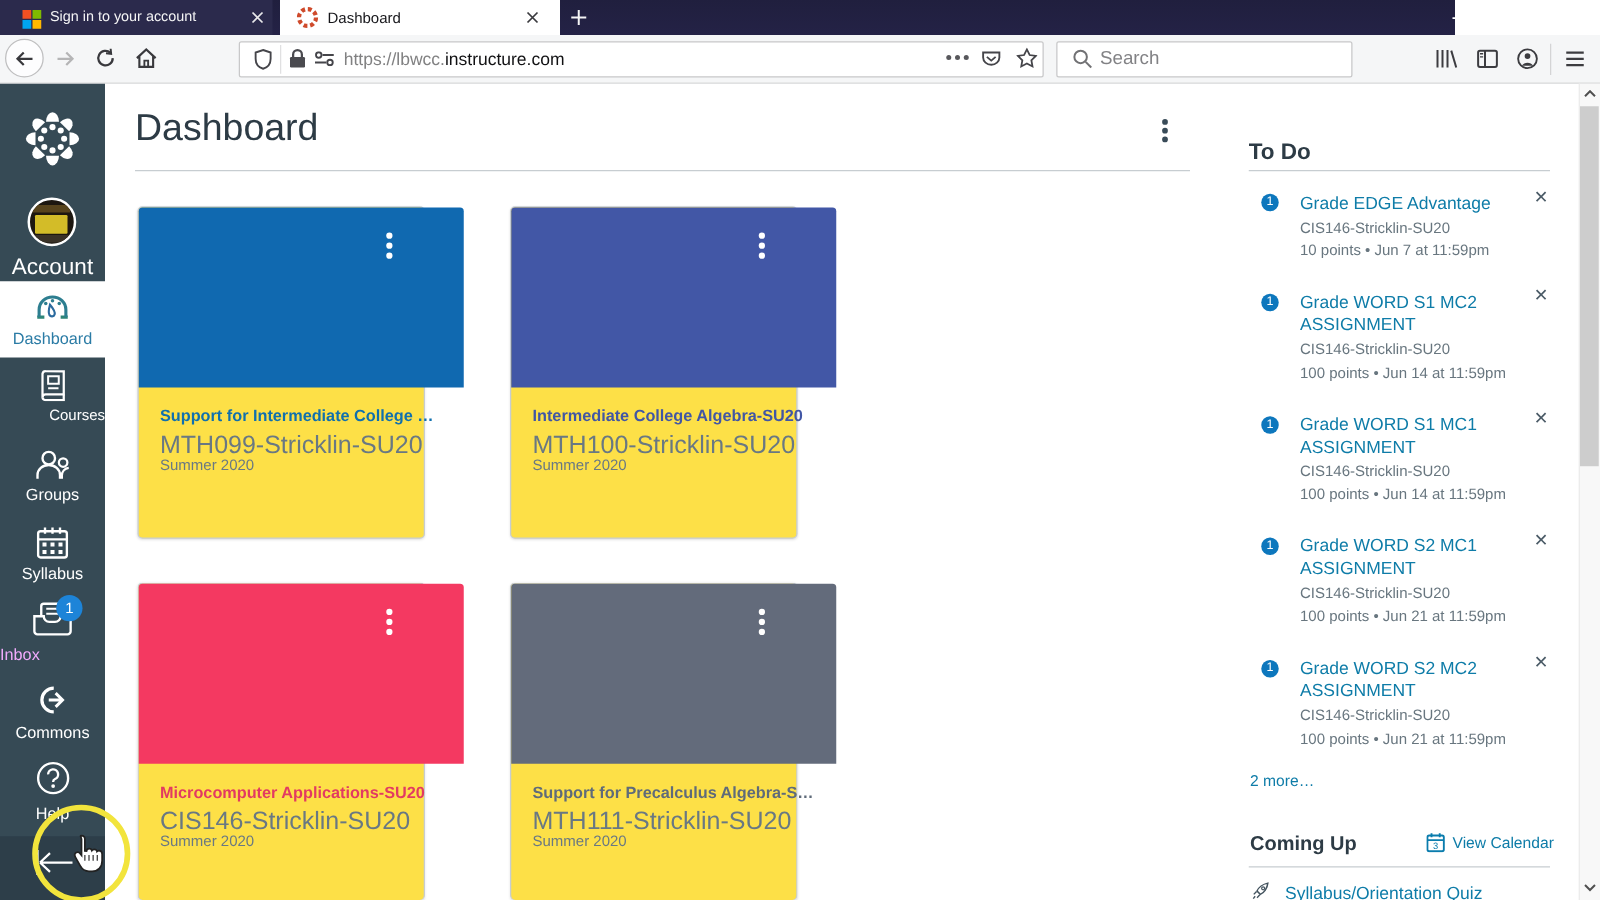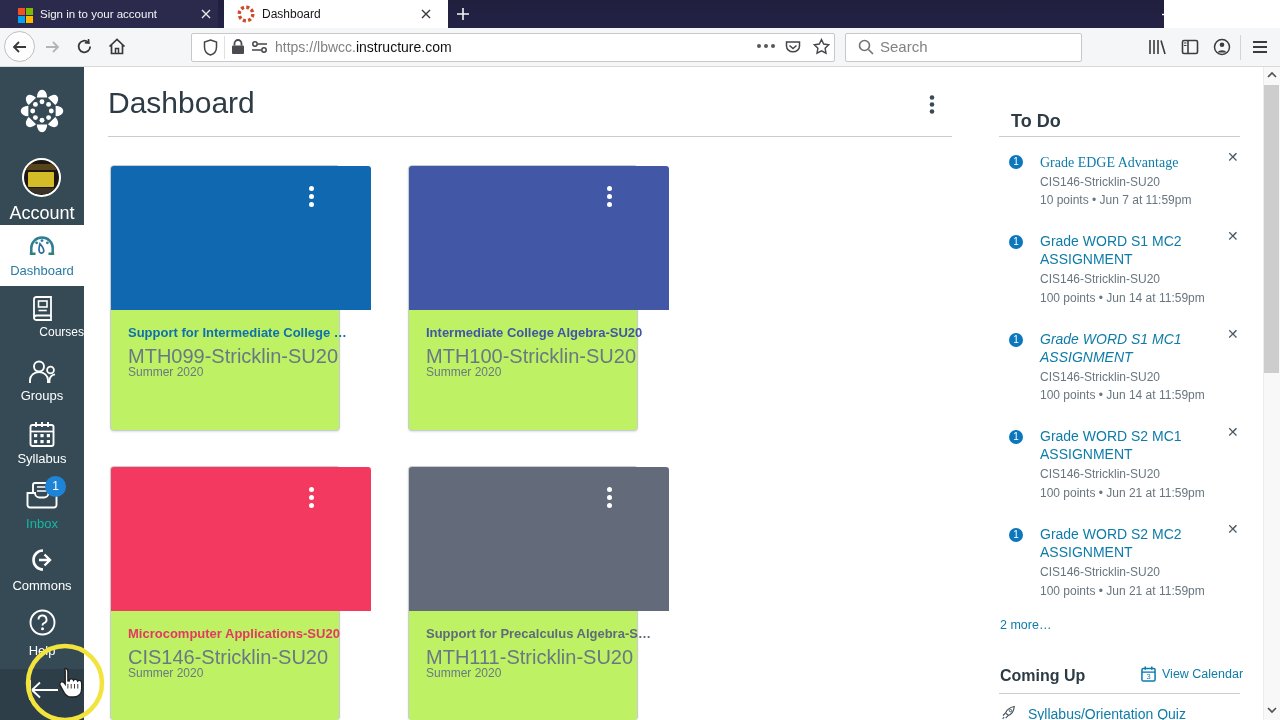--- a/index.html
+++ b/index.html
@@ -1,20 +1,20 @@
 <!DOCTYPE html>
 <html><head>
 <meta charset="utf-8">
 <style>
   * { margin:0; padding:0; box-sizing:border-box; }
   html,body { width:1280px; height:720px; overflow:hidden; }
   body { font-family:"Liberation Sans", sans-serif; }
   #screen { position:relative; width:1280px; height:720px; background:#fff; overflow:hidden; }
   .abs { position:absolute; }
-  .card { width:230px; height:266px; border:1px solid #c7cdd1; border-radius:4px; background:#bef264; box-shadow:0 1px 2px rgba(0,0,0,.12); }
+  .card { width:230px; height:266px; border:1px solid #c7cdd1; border-radius:4px; background:#fde047; box-shadow:0 1px 2px rgba(0,0,0,.12); }
   .chead { position:absolute; left:0; top:0; width:260px; height:144px; border-radius:3px 3px 0 0; }
   .kebab { position:absolute; right:25px; top:20px; }
   .kebab i { display:block; width:5px; height:5px; border-radius:50%; background:#fff; margin:0 0 3px 0; }
   .ctitle { position:absolute; left:17px; top:159px; width:232px; font-size:13px; font-weight:bold; line-height:16px; white-space:nowrap; overflow:hidden; }
   .csub { position:absolute; left:17px; top:179px; font-size:20px; color:#697883; }
   .cterm { position:absolute; left:17px; top:199px; font-size:12px; color:#697883; }
   .badge { width:14px; height:14px; border-radius:50%; background:#0d77bd; color:#fff; font-size:10px; text-align:center; line-height:14px; }
   .tlink { font-size:14px; line-height:17.5px; color:#0e7ca8; }
   .tsub { font-size:12px; color:#68767f; }
   .tx { font-size:14px; color:#4a5a66; }
@@ -212,21 +212,21 @@
       </g>
     </svg>
     <div class="abs" style="left:0;top:384px;width:84px;text-align:center;font-size:13px;color:#fff;">Syllabus</div>
 
     <svg class="abs" style="left:26px;top:412px;" width="32" height="33" viewBox="0 0 32 33">
       <path d="M7 14 L7 6 a2 2 0 0 1 2 -2 H24 a2 2 0 0 1 2 2 V14" fill="none" stroke="#fff" stroke-width="1.9"></path>
       <path d="M1.5 14 H9 c0 2.5 2 4.5 4.5 4.5 H18 c2.5 0 4.5 -2 4.5 -4.5 H30.5 V26 a2.5 2.5 0 0 1 -2.5 2.5 H4 A2.5 2.5 0 0 1 1.5 26 Z" fill="none" stroke="#fff" stroke-width="1.9"></path>
       <path d="M11 8 H21 M11 12 H21" stroke="#fff" stroke-width="1.7"></path>
     </svg>
     <div class="abs" style="left:45px;top:409px;width:21px;height:21px;border-radius:50%;background:#1d84d8;color:#fff;font-size:12px;text-align:center;line-height:21px;">1</div>
-    <div class="abs" style="left:0;top:449px;width:84px;text-align:center;font-size:13px;color:#14b8a6;">Inbox</div>
+    <div class="abs" style="left:0;top:449px;width:84px;text-align:left;font-size:13px;color:#f0abfc;">Inbox</div>
 
     <svg class="abs" style="left:29px;top:481px;" width="27" height="24" viewBox="0 0 27 24">
       <path d="M14 2.5 A9.5 9.5 0 1 0 14 21.5" fill="none" stroke="#fff" stroke-width="2.6"></path>
       <path d="M10 12 H20 M15.5 6.5 L21 12 L15.5 17.5" fill="none" stroke="#fff" stroke-width="2.4"></path>
     </svg>
     <div class="abs" style="left:0;top:511px;width:84px;text-align:center;font-size:13px;color:#fff;">Commons</div>
 
     <svg class="abs" style="left:29px;top:542px;" width="27" height="27" viewBox="0 0 27 27">
       <circle cx="13.5" cy="13.5" r="12" fill="none" stroke="#fff" stroke-width="1.9"></circle>
       <path d="M9.5 10.5 a4 4 0 1 1 5.5 3.7 c-1 .4 -1.5 1 -1.5 2.3" fill="none" stroke="#fff" stroke-width="1.9"></path>
@@ -287,37 +287,37 @@
     <div class="kebab">
         <i></i>
         <i></i>
         <i></i>
       </div>
     <div class="ctitle" style="color:#5f6b7a;">Support for Precalculus Algebra-S…</div>
     <div class="csub">MTH111-Stricklin-SU20</div>
     <div class="cterm">Summer 2020</div>
   </div>
 
-  <div class="abs" style="left:999px;top:111px;font-size:18px;font-weight:bold;color:#2d3b45;margin-left:12px;">To Do</div>
+  <div class="abs" style="left:999px;top:111px;font-size:18px;font-weight:bold;color:#2d3b45;">To Do</div>
   <div class="abs" style="left:999px;top:136px;width:241px;height:1px;background:#c7cdd1;"></div>
 
   <div class="abs badge" style="left:1009px;top:155px;">1</div>
-  <div class="abs tlink" style="left:1040px;top:154px;font-family:Liberation Serif, serif;">Grade EDGE Advantage</div>
+  <div class="abs tlink" style="left:1040px;top:154px;">Grade EDGE Advantage</div>
   <div class="abs tsub" style="left:1040px;top:175px;">CIS146-Stricklin-SU20</div>
   <div class="abs tsub" style="left:1040px;top:193px;">10 points • Jun 7 at 11:59pm</div>
   <div class="abs tx" style="left:1227px;top:149px;">✕</div>
 
   <div class="abs badge" style="left:1009px;top:235px;">1</div>
   <div class="abs tlink" style="left:1040px;top:233px;">Grade WORD S1 MC2<br>ASSIGNMENT</div>
   <div class="abs tsub" style="left:1040px;top:272px;">CIS146-Stricklin-SU20</div>
   <div class="abs tsub" style="left:1040px;top:291px;">100 points • Jun 14 at 11:59pm</div>
   <div class="abs tx" style="left:1227px;top:228px;">✕</div>
 
   <div class="abs badge" style="left:1009px;top:333px;">1</div>
-  <div class="abs tlink" style="left:1040px;top:331px;font-style:italic;">Grade WORD S1 MC1<br>ASSIGNMENT</div>
+  <div class="abs tlink" style="left:1040px;top:331px;">Grade WORD S1 MC1<br>ASSIGNMENT</div>
   <div class="abs tsub" style="left:1040px;top:370px;">CIS146-Stricklin-SU20</div>
   <div class="abs tsub" style="left:1040px;top:388px;">100 points • Jun 14 at 11:59pm</div>
   <div class="abs tx" style="left:1227px;top:326px;">✕</div>
 
   <div class="abs badge" style="left:1009px;top:430px;">1</div>
   <div class="abs tlink" style="left:1040px;top:428px;">Grade WORD S2 MC1<br>ASSIGNMENT</div>
   <div class="abs tsub" style="left:1040px;top:467px;">CIS146-Stricklin-SU20</div>
   <div class="abs tsub" style="left:1040px;top:486px;">100 points • Jun 21 at 11:59pm</div>
   <div class="abs tx" style="left:1227px;top:424px;">✕</div>
 

